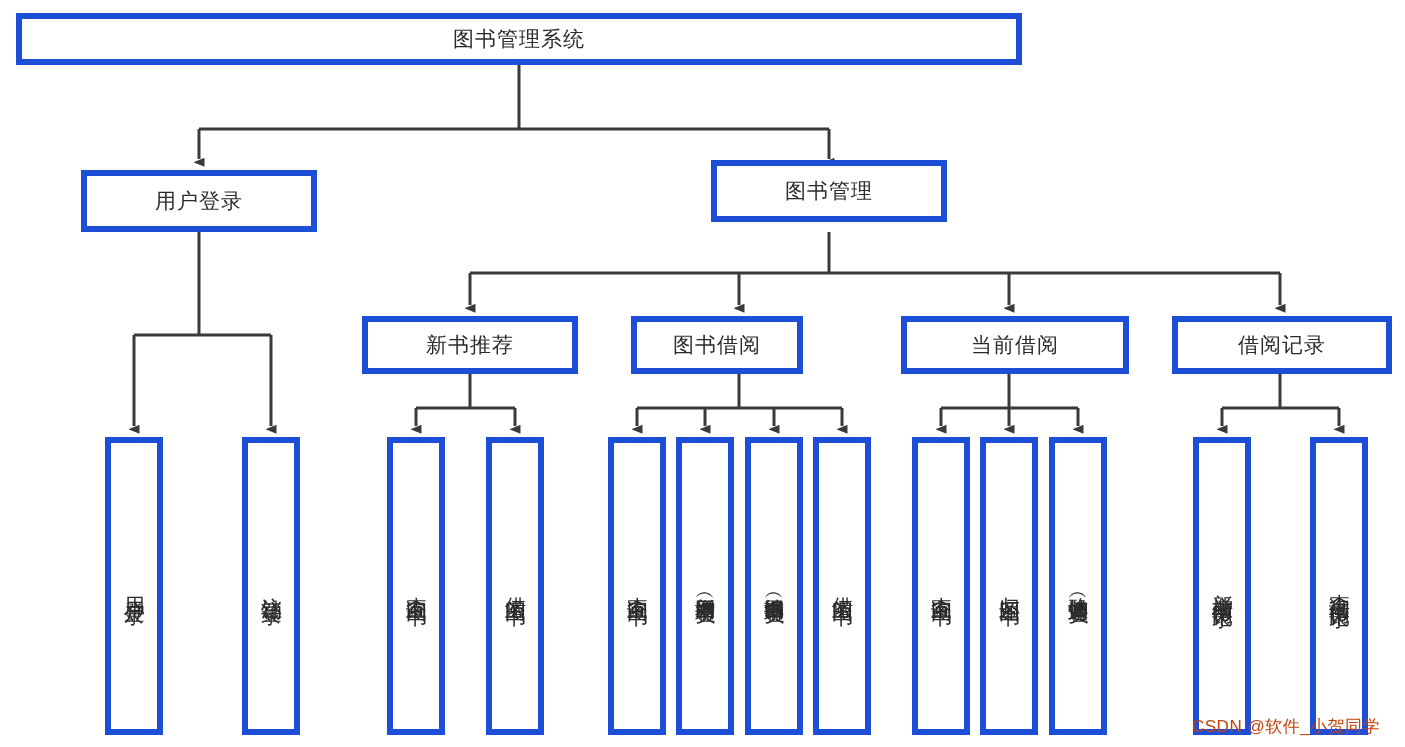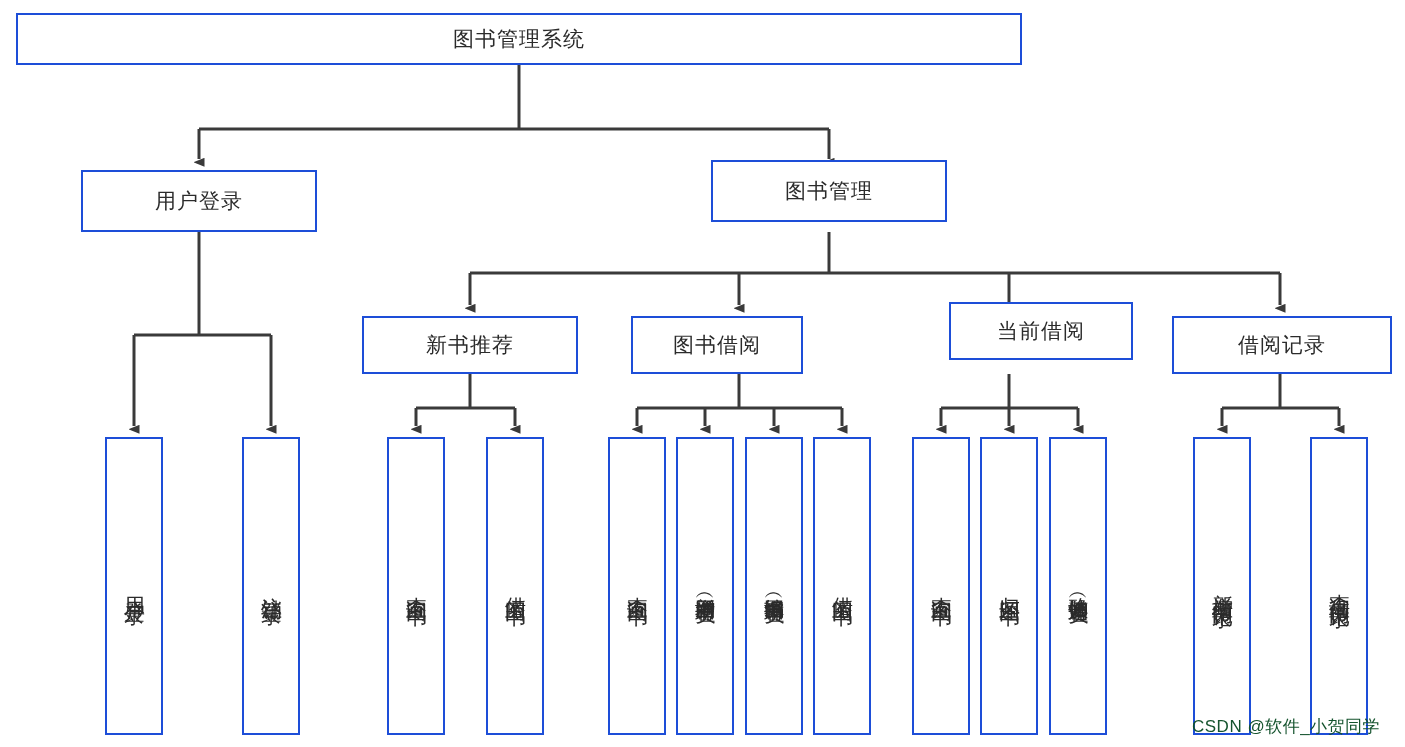--- a/index.html
+++ b/index.html
@@ -23,21 +23,21 @@
     left: 0;
     top: 0;
     width: 1405px;
     height: 747px;
     pointer-events: none;
   }
   .node {
     position: absolute;
     box-sizing: border-box;
     background: #ffffff;
-    border: 2px solid #1d4ed8;
+    border: 6px solid #1d4ed8;
     display: flex;
     align-items: center;
     justify-content: center;
     color: #2b2b2b;
     z-index: 2;
   }
   .node.h {
     font-size: 21px;
     letter-spacing: 1px;
     line-height: 1.2;
@@ -54,21 +54,21 @@
     white-space: nowrap;
     display: block;
   }
   .node.v.tall .vtext {
     letter-spacing: 1px;
     font-size: 20px;
   }
   .watermark {
     position: absolute;
     font-size: 17px;
-    color: #14532d;
+    color: #c2410c;
     white-space: nowrap;
     z-index: 5;
     letter-spacing: 0.5px;
   }
 </style>
 </head>
 <body>
 
 <div id="canvas">
 
@@ -136,21 +136,21 @@
   </div>
 
   <div class="node h" style="left:362px; top:316px; width:216px; height:58px;">
     <span>新书推荐</span>
   </div>
 
   <div class="node h" style="left:631px; top:316px; width:172px; height:58px;">
     <span>图书借阅</span>
   </div>
 
-  <div class="node h" style="left:901px; top:302px; width:184px; height:58px;margin-left:48px;">
+  <div class="node h" style="left:901px; top:316px; width:228px; height:58px;">
     <span>当前借阅</span>
   </div>
 
   <div class="node h" style="left:1172px; top:316px; width:220px; height:58px;">
     <span>借阅记录</span>
   </div>
 
   <div class="node v" style="left:105px; top:437px; width:58px; height:298px;">
     <span class="vtext">用户登录</span>
   </div>

